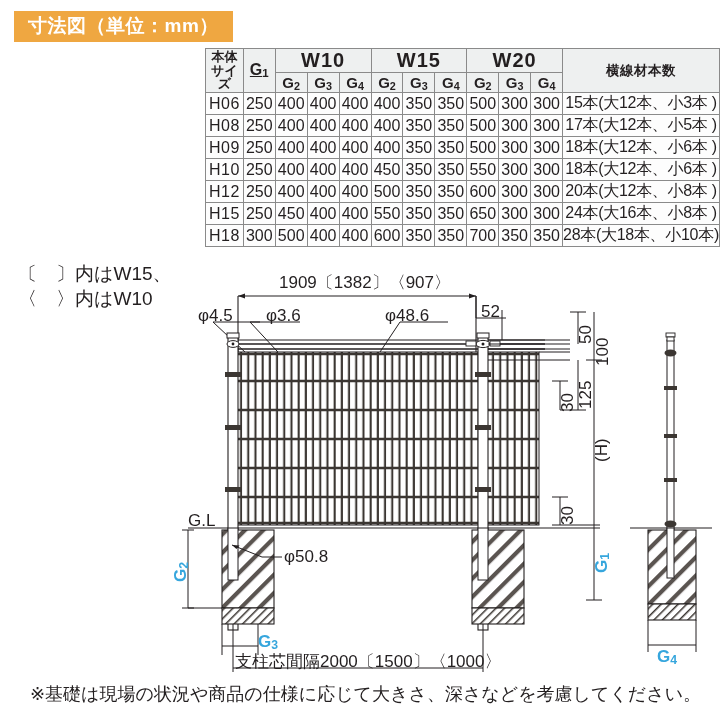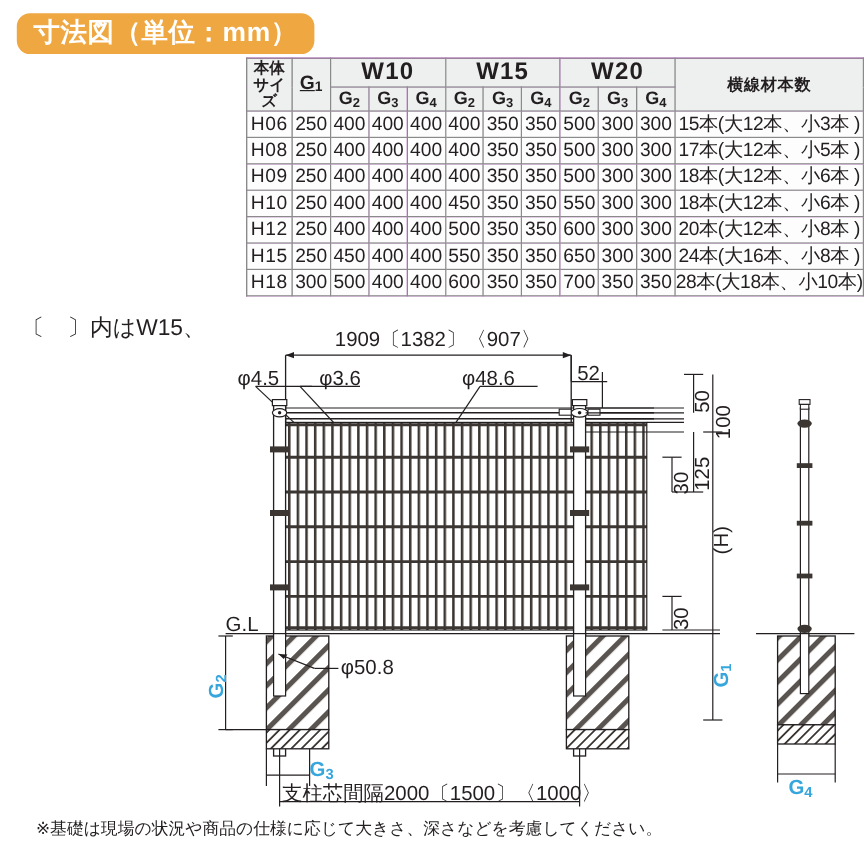--- a/index.html
+++ b/index.html
@@ -5,30 +5,30 @@
   html,body{margin:0;padding:0;}
   body{
     width:720px;height:720px;position:relative;overflow:hidden;
     background:#ffffff;
     font-family:"Liberation Sans","DejaVu Sans",sans-serif;
     color:#231f20;
   }
   
   #title-badge{
     position:absolute;left:14px;top:11px;
-    padding:5px 14px 7px 14px;border-radius:11px;
+    padding:5px 14px 7px 14px;border-radius:0;
     background:#efa741;color:#ffffff;
-    font-size:22px;font-weight:bold;letter-spacing:.5px;
+    font-size:19px;font-weight:bold;letter-spacing:.5px;
     white-space:nowrap;line-height:1;
   }
   
   #spec-table{
     position:absolute;left:205px;top:48px;
     border-collapse:collapse;
-    background:#d946ef;
+    background:#eab308;
     font-size:15px;
   }
   #spec-table td,#spec-table th{
     border:1px solid #8a8a8a;
     text-align:center;vertical-align:middle;
     padding:0;font-weight:normal;
     color:#231f20;
     background:#fdfdfd;
   }
   #spec-table thead th{
@@ -45,21 +45,21 @@
   td.c-size{font-size:16px;letter-spacing:.5px;}
   td.c-note{font-size:10.5px;letter-spacing:-.3px;white-space:nowrap;}
   
   #legend{
     position:absolute;left:18px;top:262px;
     font-size:19px;line-height:1.30;white-space:nowrap;
   }
   
   #footer-note{
     position:absolute;left:30px;top:682px;
-    font-size:14px;white-space:nowrap;
+    font-size:18px;white-space:nowrap;
   }
   
   #drawing{position:absolute;left:0;top:0;width:720px;height:720px;}
   .dimtext{
     position:absolute;font-size:17px;color:#231f20;white-space:nowrap;
     line-height:1;
   }
   .dimtext.blue{color:#36a6dd;font-weight:bold;}
   .rot{transform:rotate(-90deg);transform-origin:left top;}
 </style>
@@ -190,20 +190,21 @@
         <td class="">700</td>
         <td class="">350</td>
         <td class="">350</td>
         <td class="c-note">28本(大18本、小10本)</td>
       </tr>
     </tbody>
 </table>
 
 <div id="legend">
   <div>〔　〕内はW15、</div>
+  <div>〈　〉内はW10</div>
 </div>
 
 <svg id="drawing" viewBox="0 0 720 720">
   <defs>
 
     <pattern id="meshV" width="7.2" height="10" patternUnits="userSpaceOnUse">
       <rect width="7.2" height="10" fill="#ffffff"></rect>
       <rect x="2.4" y="0" width="2.1" height="10" fill="#3b3632"></rect>
     </pattern>
 

